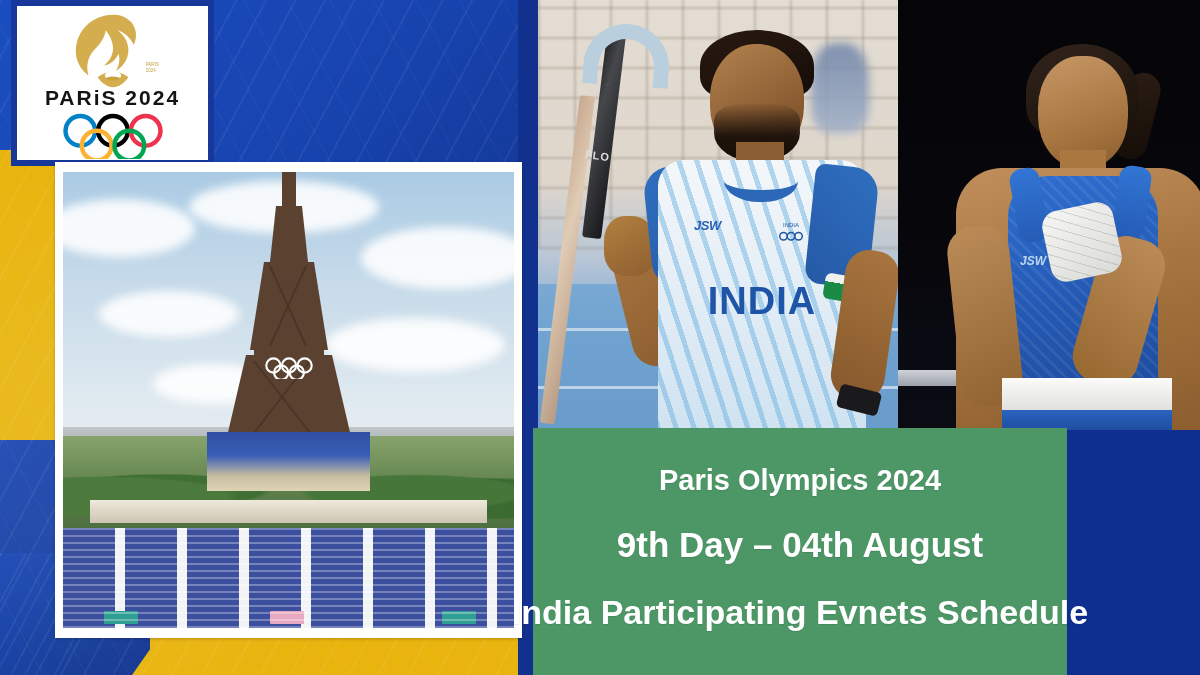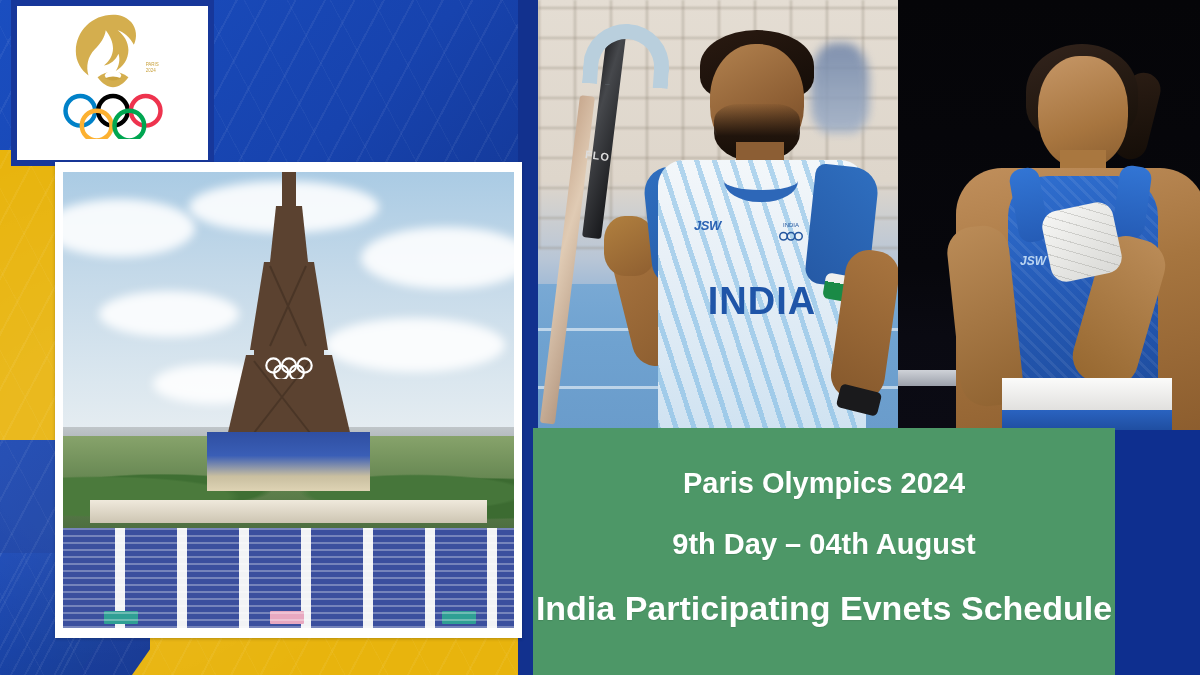--- a/index.html
+++ b/index.html
@@ -307,32 +307,32 @@
     position:absolute; left:104px; top:378px; width:170px; height:36px;
     background:linear-gradient(to bottom,#fbfbfa,#dedddb);
   }
   .bx-shorts{
     position:absolute; left:104px; top:410px; width:170px; height:24px;
     background:linear-gradient(to bottom,#2a63c0,#1d4a9b);
   }
 
   
   .green-panel{
-    position:absolute; left:533px; top:428px; width:582px; height:247px;
+    position:absolute; left:533px; top:428px; width:534px; height:247px;
     background:#4d9767;
     display:flex; flex-direction:column; align-items:center; justify-content:center;
     gap:28px; padding:10px 14px 18px;
   }
   .gp-line{
     color:#ffffff; font-weight:700; text-align:center; white-space:nowrap;
     text-shadow:0 1px 1px rgba(0,0,0,0.10);
     font-family:"Liberation Sans", sans-serif;
   }
   .gp-line.l1{ font-size:29px; }
-  .gp-line.l2{ font-size:29px; }
+  .gp-line.l2{ font-size:35px; }
   .gp-line.l3{ font-size:34px; }
 </style>
 </head>
 <body>
 
 <div id="stage">
 
   <div class="bg-left">
     <div class="gold-wedge-top"></div>
     <div class="gold-band-bottom2"></div>
@@ -343,20 +343,21 @@
 
   <div class="logo-card">
     <svg class="logo-flame" viewBox="0 0 100 86">
       <path d="M50 3 C27 3 9 21 9 43 C9 55 15 64 23 70 C20 60 22 49 30 41 C36 35 41 28 42 20 C47 27 50 33 50 40 C50 48 46 54 40 59 C47 58 53 53 56 46 C58 52 57 59 53 65 C61 61 67 52 67 42 C67 33 62 25 55 20 C62 22 69 28 73 36 C77 28 76 18 70 11 C64 5 57 3 50 3 Z" fill="#d4ae4e"></path>
       <path d="M33 72 C38 68 45 66 50 66 C55 66 62 68 67 72 C62 79 56 83 50 83 C44 83 38 79 33 72 Z" fill="#d4ae4e"></path>
       <ellipse cx="50" cy="70" rx="9" ry="5" fill="#ffffff"></ellipse>
       <path d="M41 73 Q50 69 59 73 Q50 78 41 73 Z" fill="#c9a23e"></path>
       <text x="86" y="60" font-size="5" fill="#c9a23e" font-family="Liberation Sans, sans-serif">PARIS</text>
       <text x="86" y="66" font-size="5" fill="#c9a23e" font-family="Liberation Sans, sans-serif">2024</text>
     </svg>
+    <div class="logo-word">PARiS 2024</div>
     <svg class="logo-rings" viewBox="0 0 140 62">
       <g fill="none" stroke-width="6">
         <circle cx="26" cy="24" r="20" stroke="#0081c8"></circle>
         <circle cx="70" cy="24" r="20" stroke="#000000"></circle>
         <circle cx="114" cy="24" r="20" stroke="#ee334e"></circle>
         <circle cx="48" cy="44" r="20" stroke="#fcb131"></circle>
         <circle cx="92" cy="44" r="20" stroke="#00a651"></circle>
       </g>
     </svg>
   </div>

